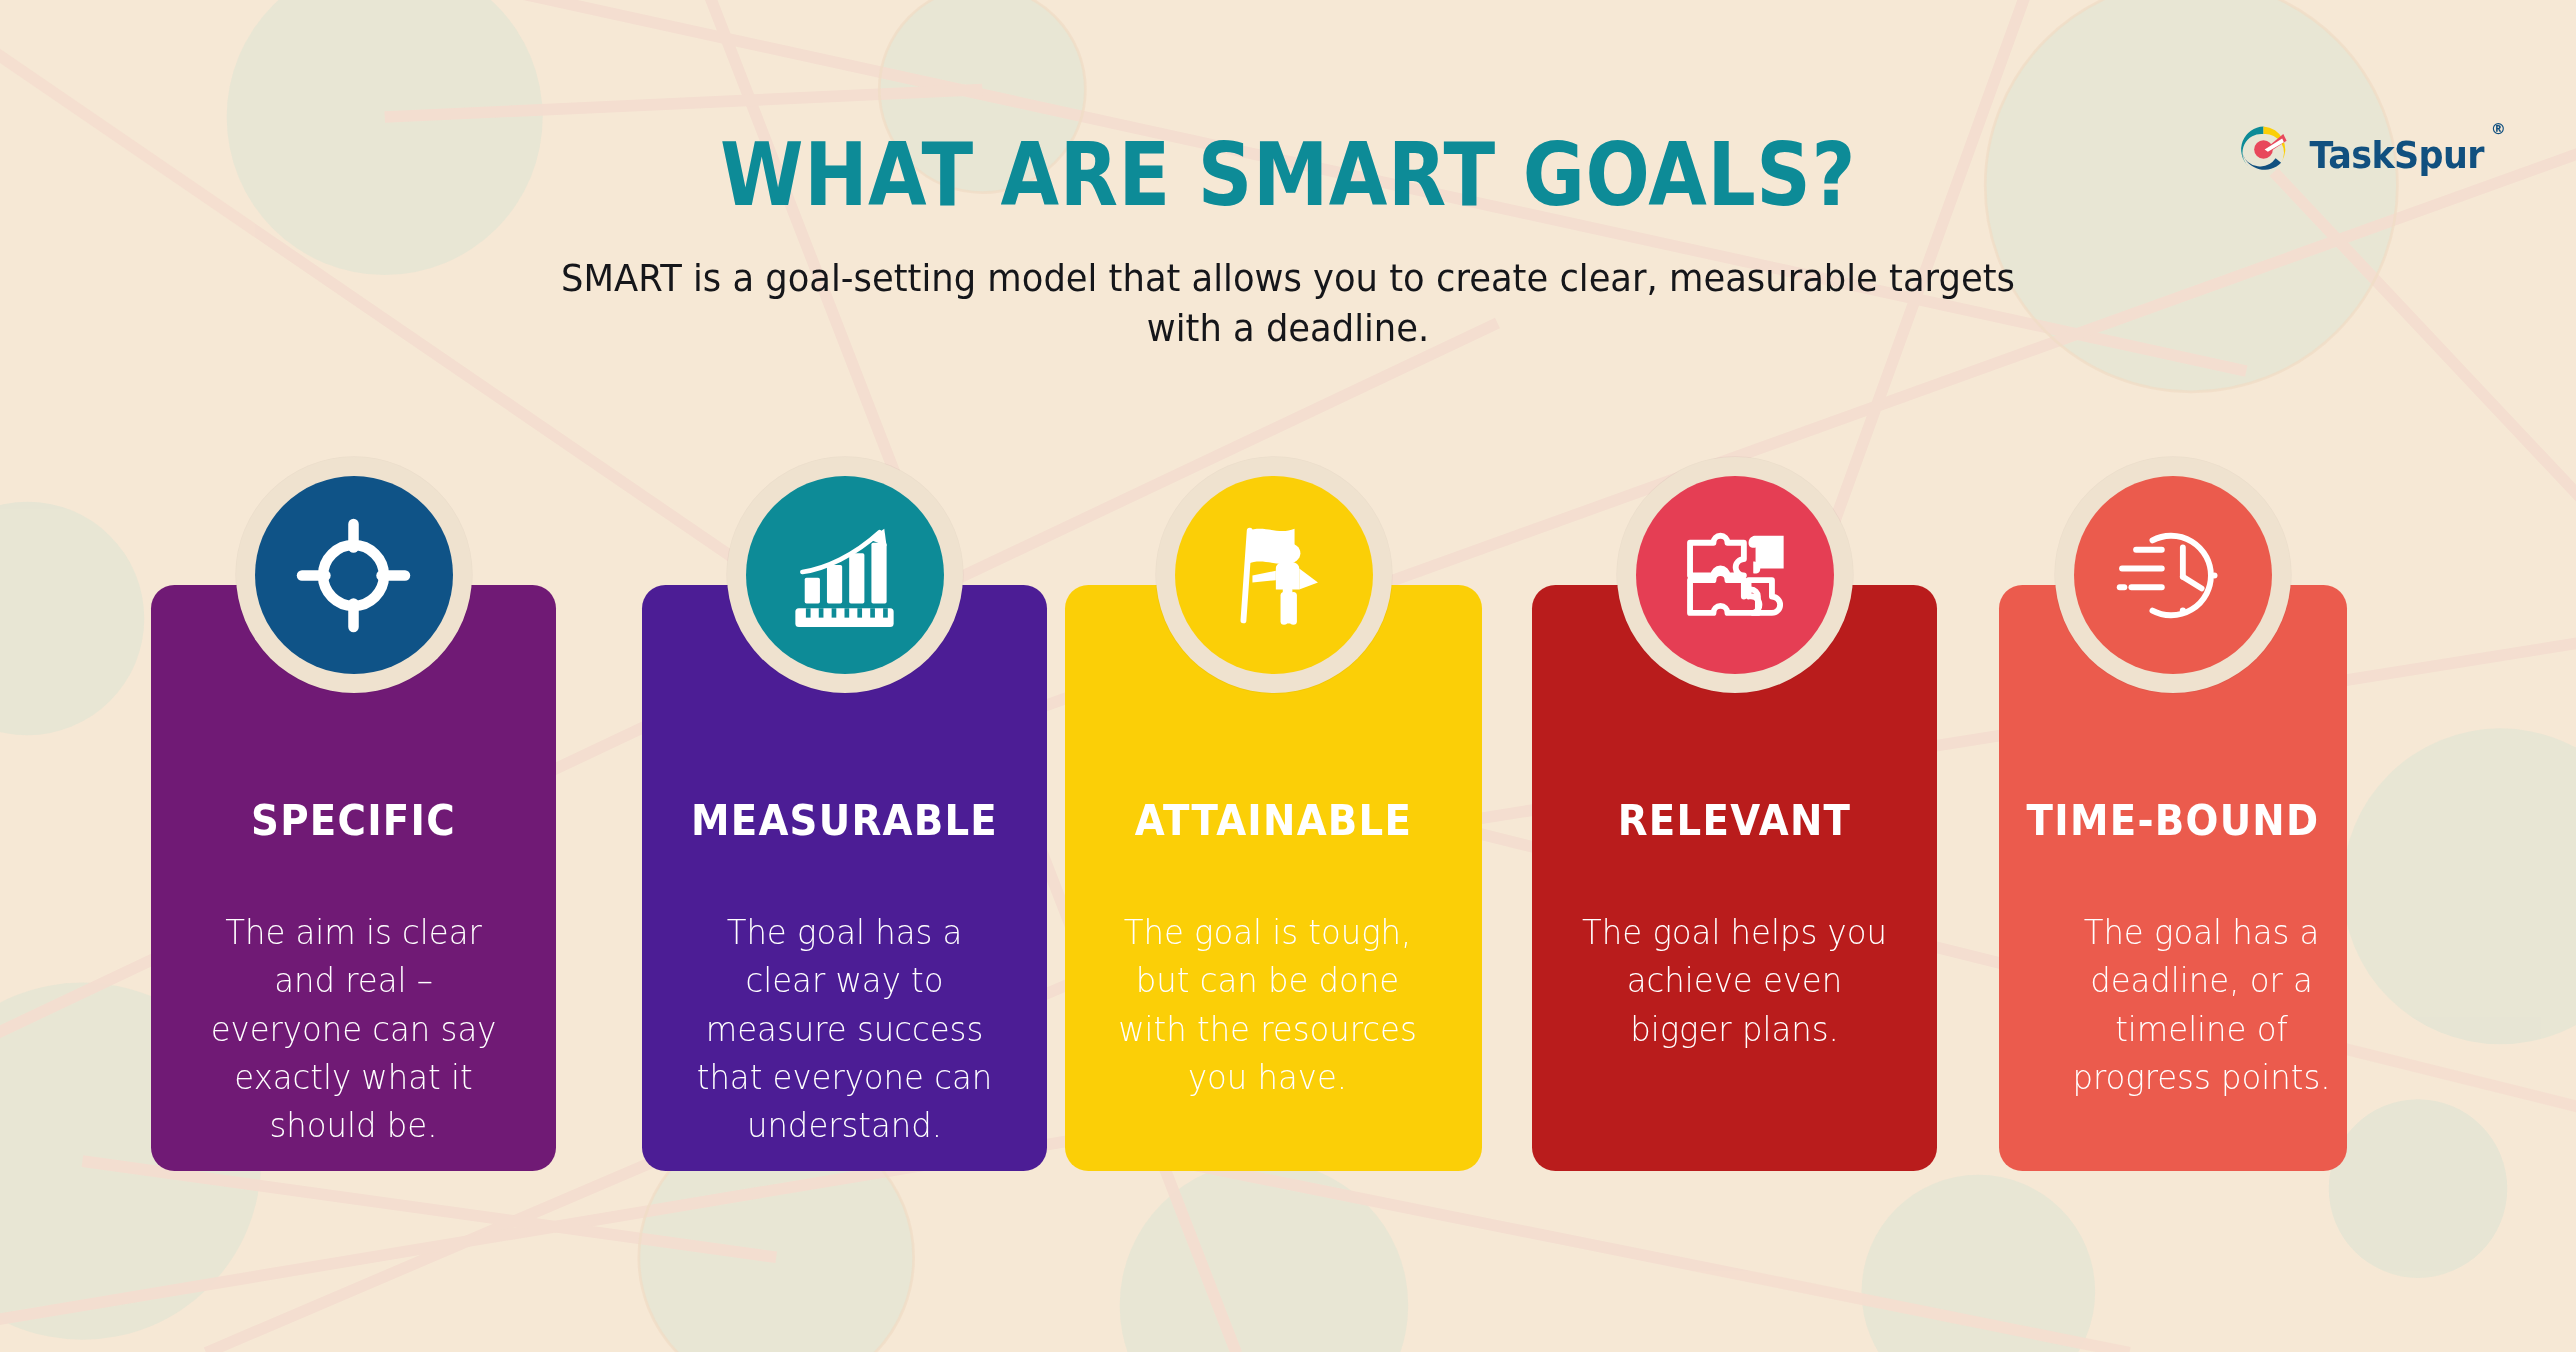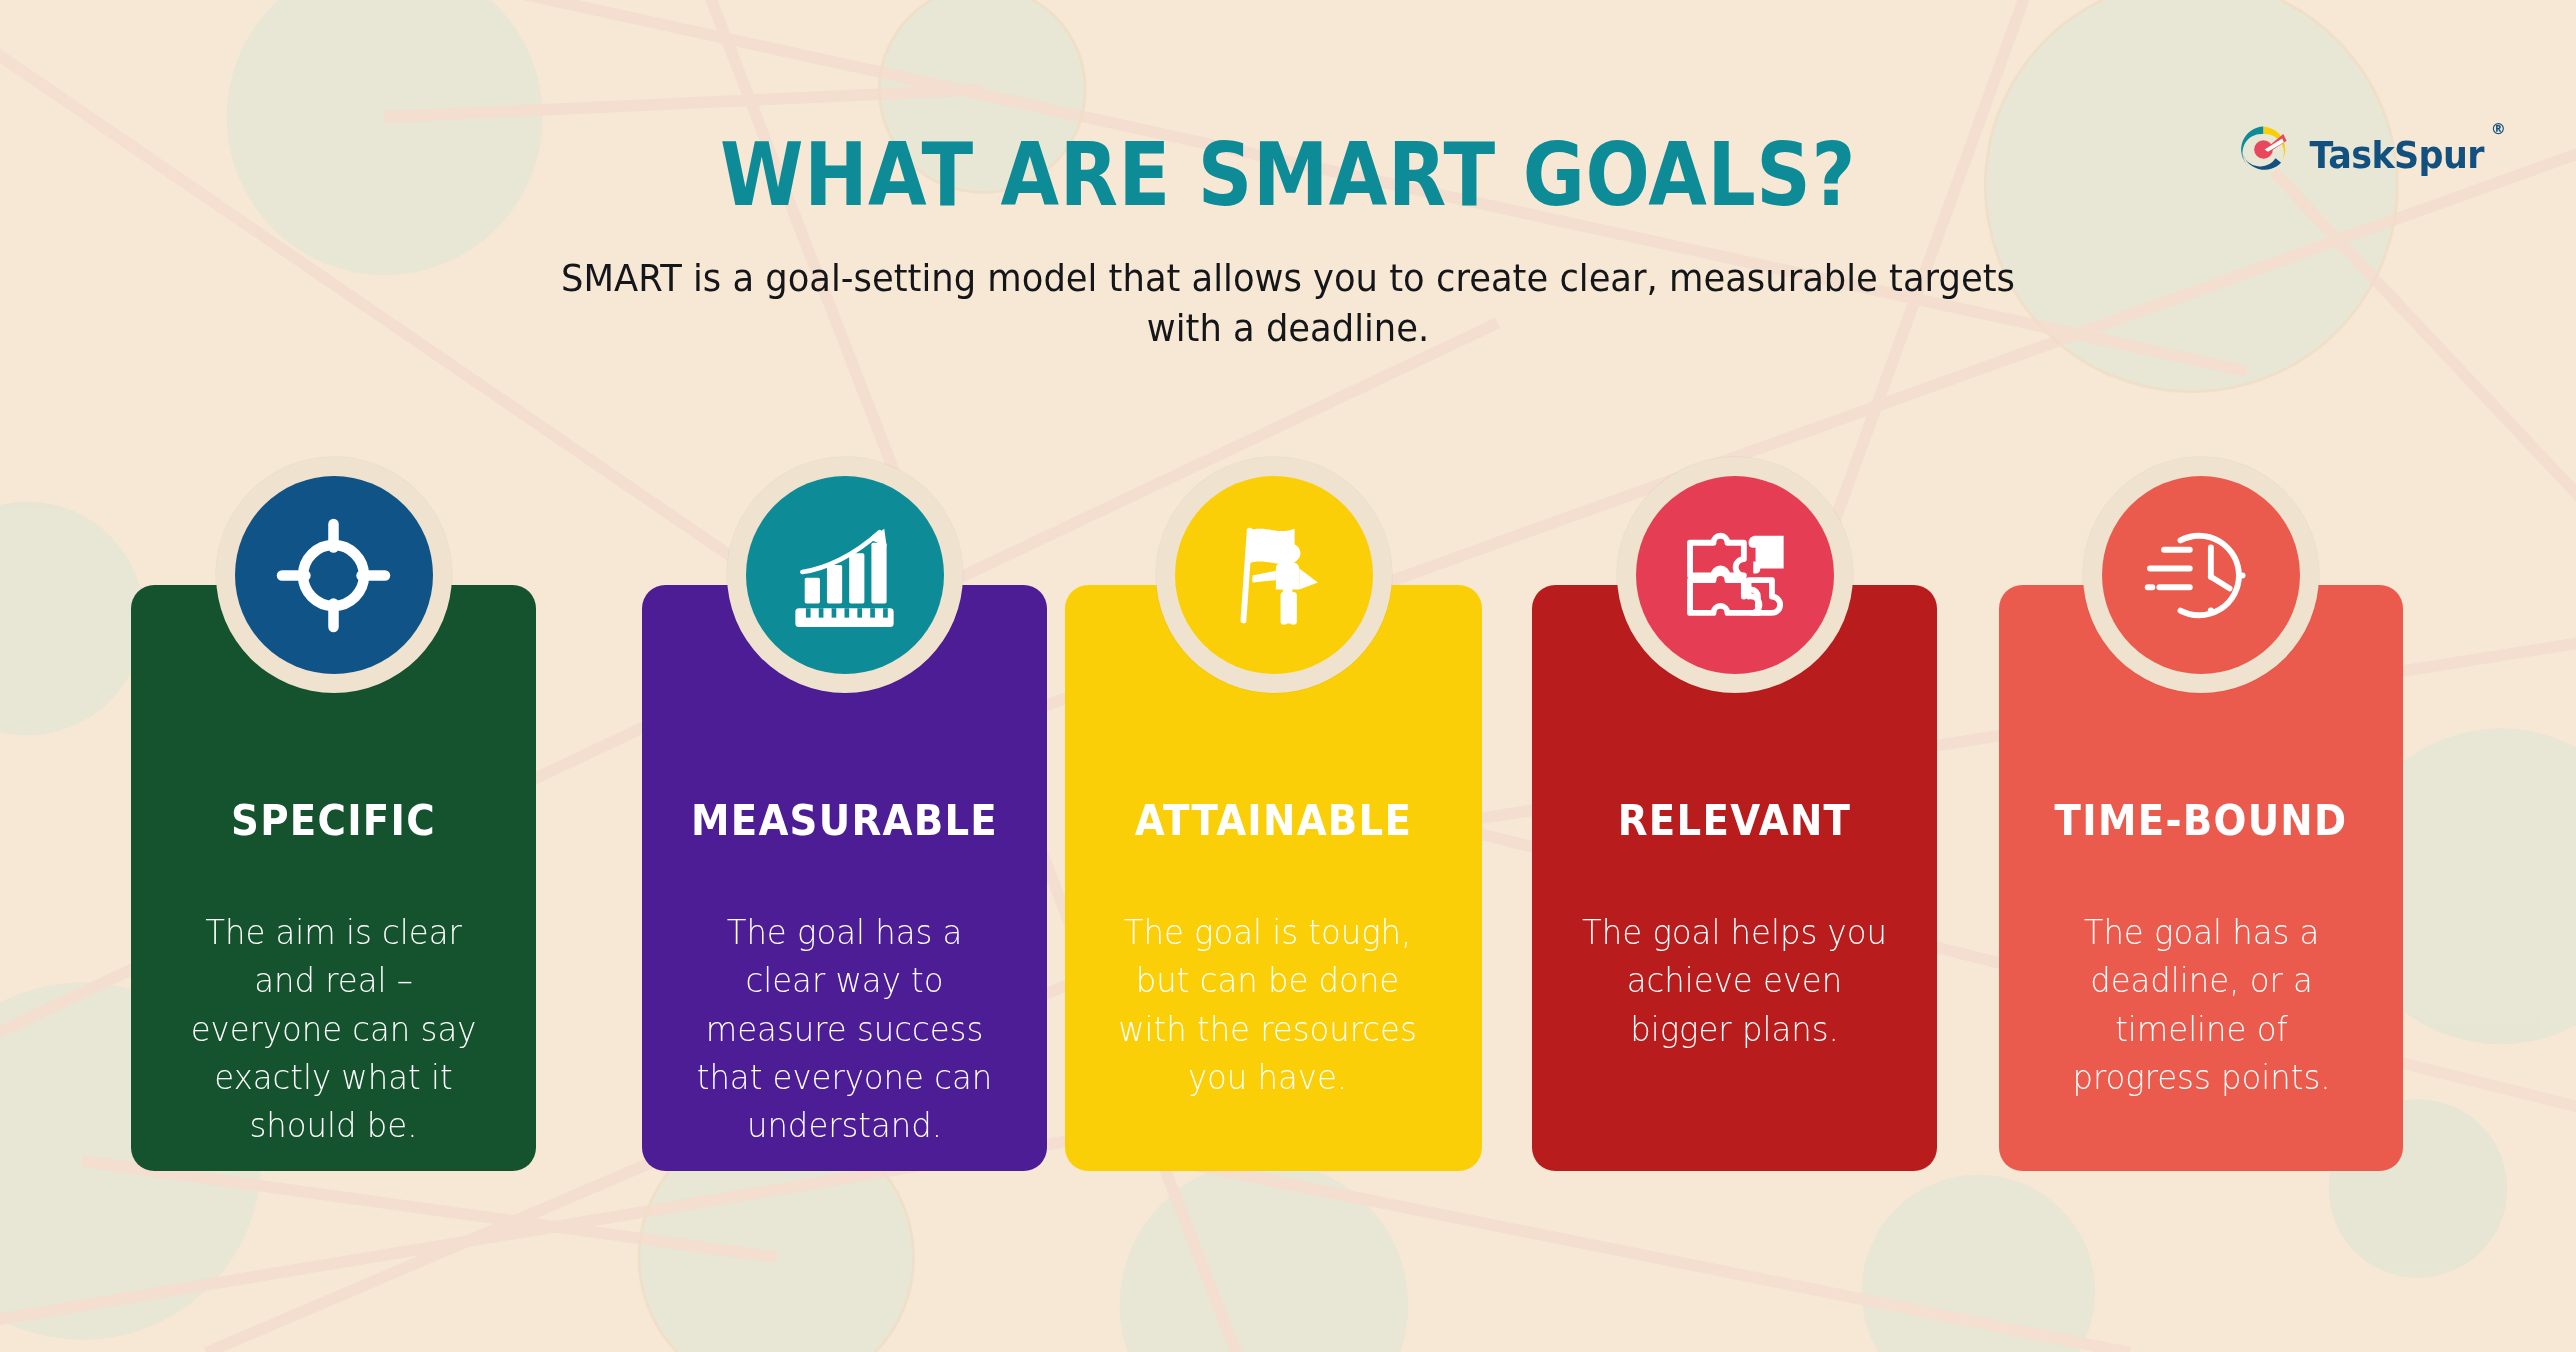--- a/index.html
+++ b/index.html
@@ -47,21 +47,21 @@
   
   .cards{position:absolute;left:131px;top:585px;width:2274px;height:587px;}
   .card{
     position:absolute;top:0;width:405px;height:586px;
     border-radius:23.4px;
   }
   .card:nth-child(1){left:0px;}
   .card:nth-child(2){left:467px;}
   .card:nth-child(3){left:934px;padding-left:12px;}
   .card:nth-child(4){left:1401px;}
-  .card:nth-child(5){left:1868px;width:404px;}
+  .card:nth-child(5){left:1868px;width:348px;}
 
   .card-heading{
     position:absolute;left:0;top:210px;width:100%;
     text-align:center;color:#ffffff;
     font-size:43px;font-weight:bold;letter-spacing:1.4px;
     font-family:"DejaVu Sans", sans-serif;
     transform:scaleX(.9);
   }
   .card-body{
     position:absolute;left:34px;top:323px;width:337px;
@@ -141,21 +141,21 @@
     <path d="M52 50 L84 30 L87 37 L58 54 Z" fill="#ffffff"></path>
   </svg>
   <div class="logo-word" style="color: rgb(17, 80, 127);">
     <span>TaskSpur</span>
     <span class="logo-reg" style="color: rgb(17, 80, 127);">®</span>
   </div>
 </div>
 
 <div class="cards">
 
-  <div class="card" style="background: #14532d;">
+  <div class="card" style="background: #701a75; margin-left: 20px;">
     <div class="badge" style="background: rgb(239, 226, 207);">
       <div class="badge-inner" style="background: rgb(15, 83, 135);">
         <svg viewBox="0 0 100 100" xmlns="http://www.w3.org/2000/svg">
           <circle cx="50" cy="50" r="26" fill="none" stroke="#ffffff" stroke-width="9"></circle>
           <g stroke="#ffffff" stroke-width="9" stroke-linecap="round">
             <line x1="50" y1="6" x2="50" y2="26"></line>
             <line x1="50" y1="74" x2="50" y2="94"></line>
             <line x1="6" y1="50" x2="26" y2="50"></line>
             <line x1="74" y1="50" x2="94" y2="50"></line>
           </g>

